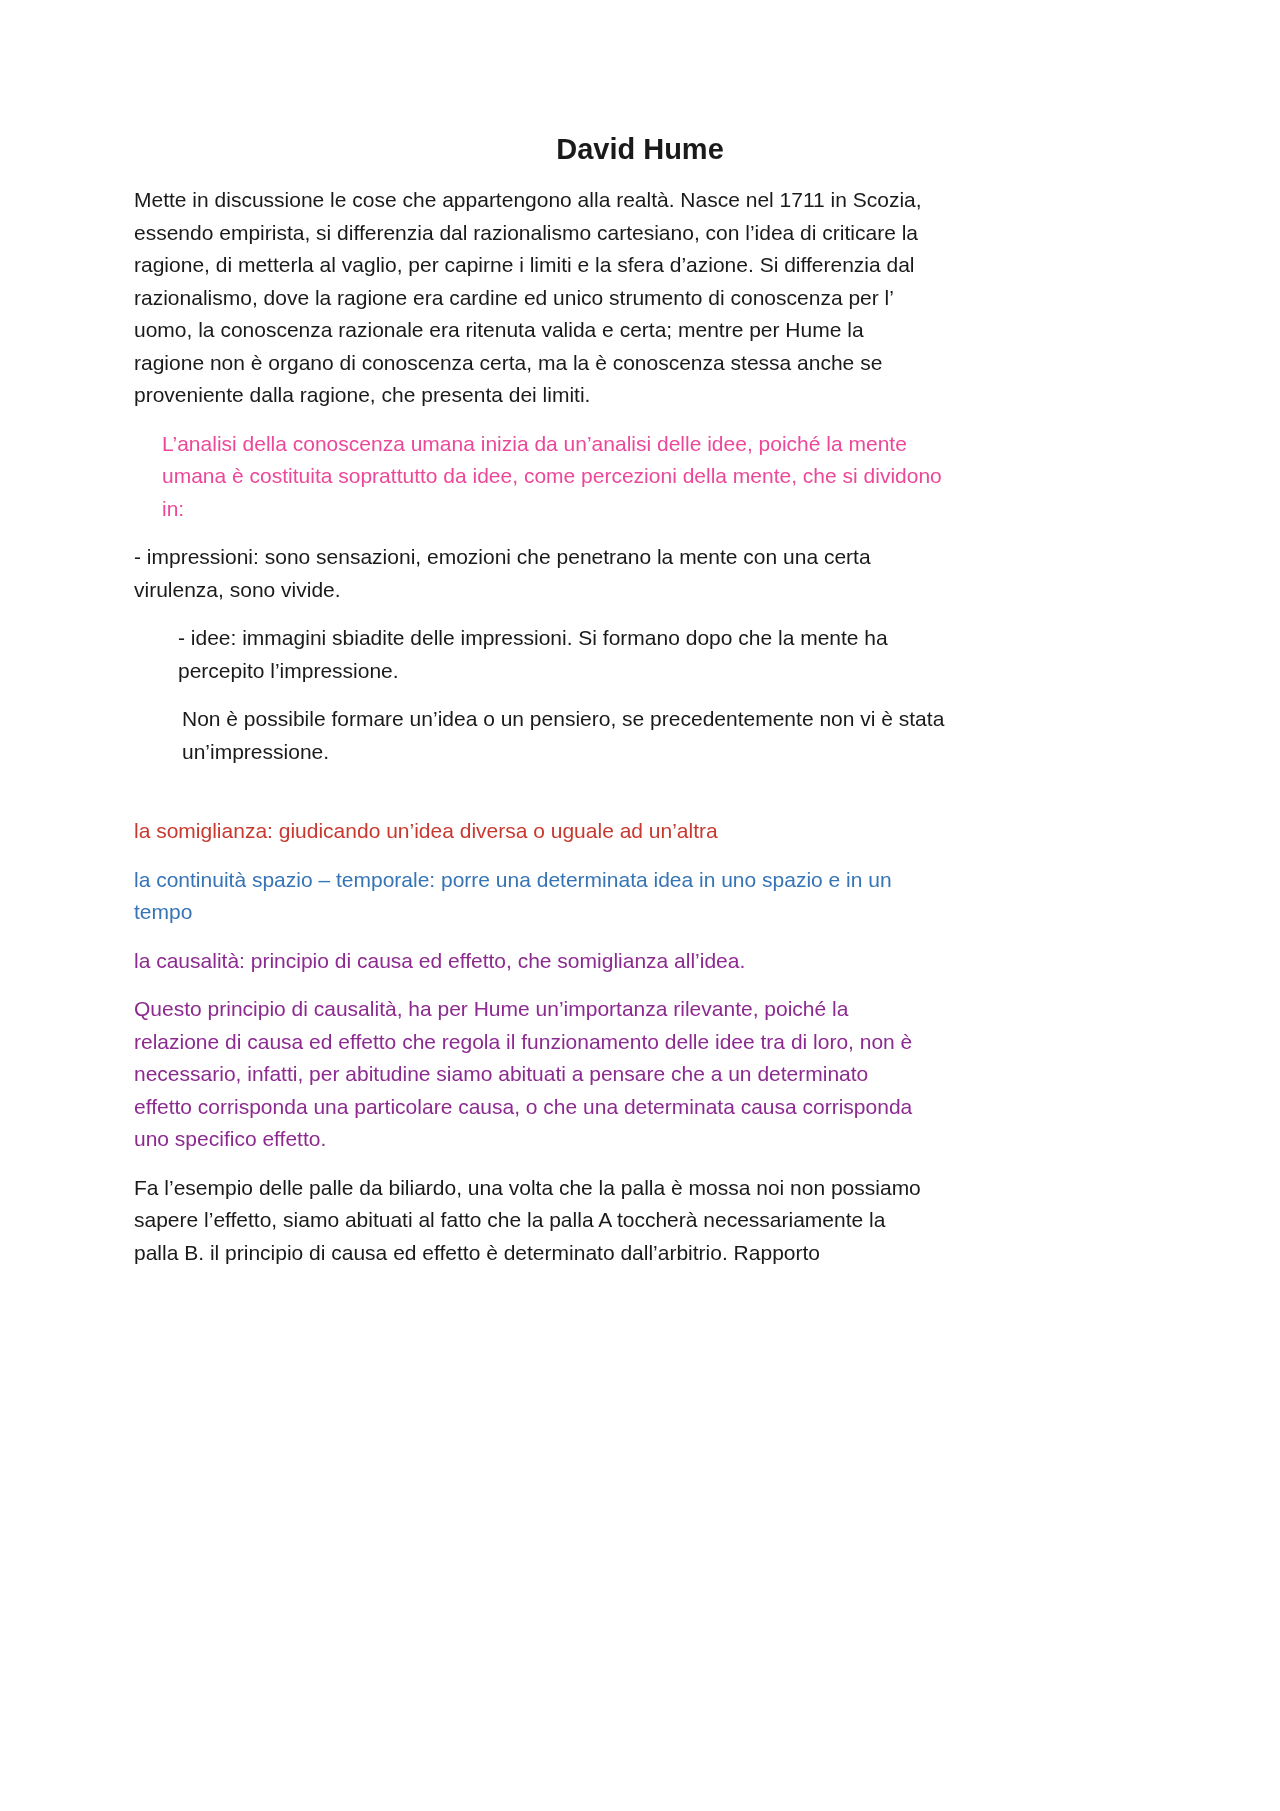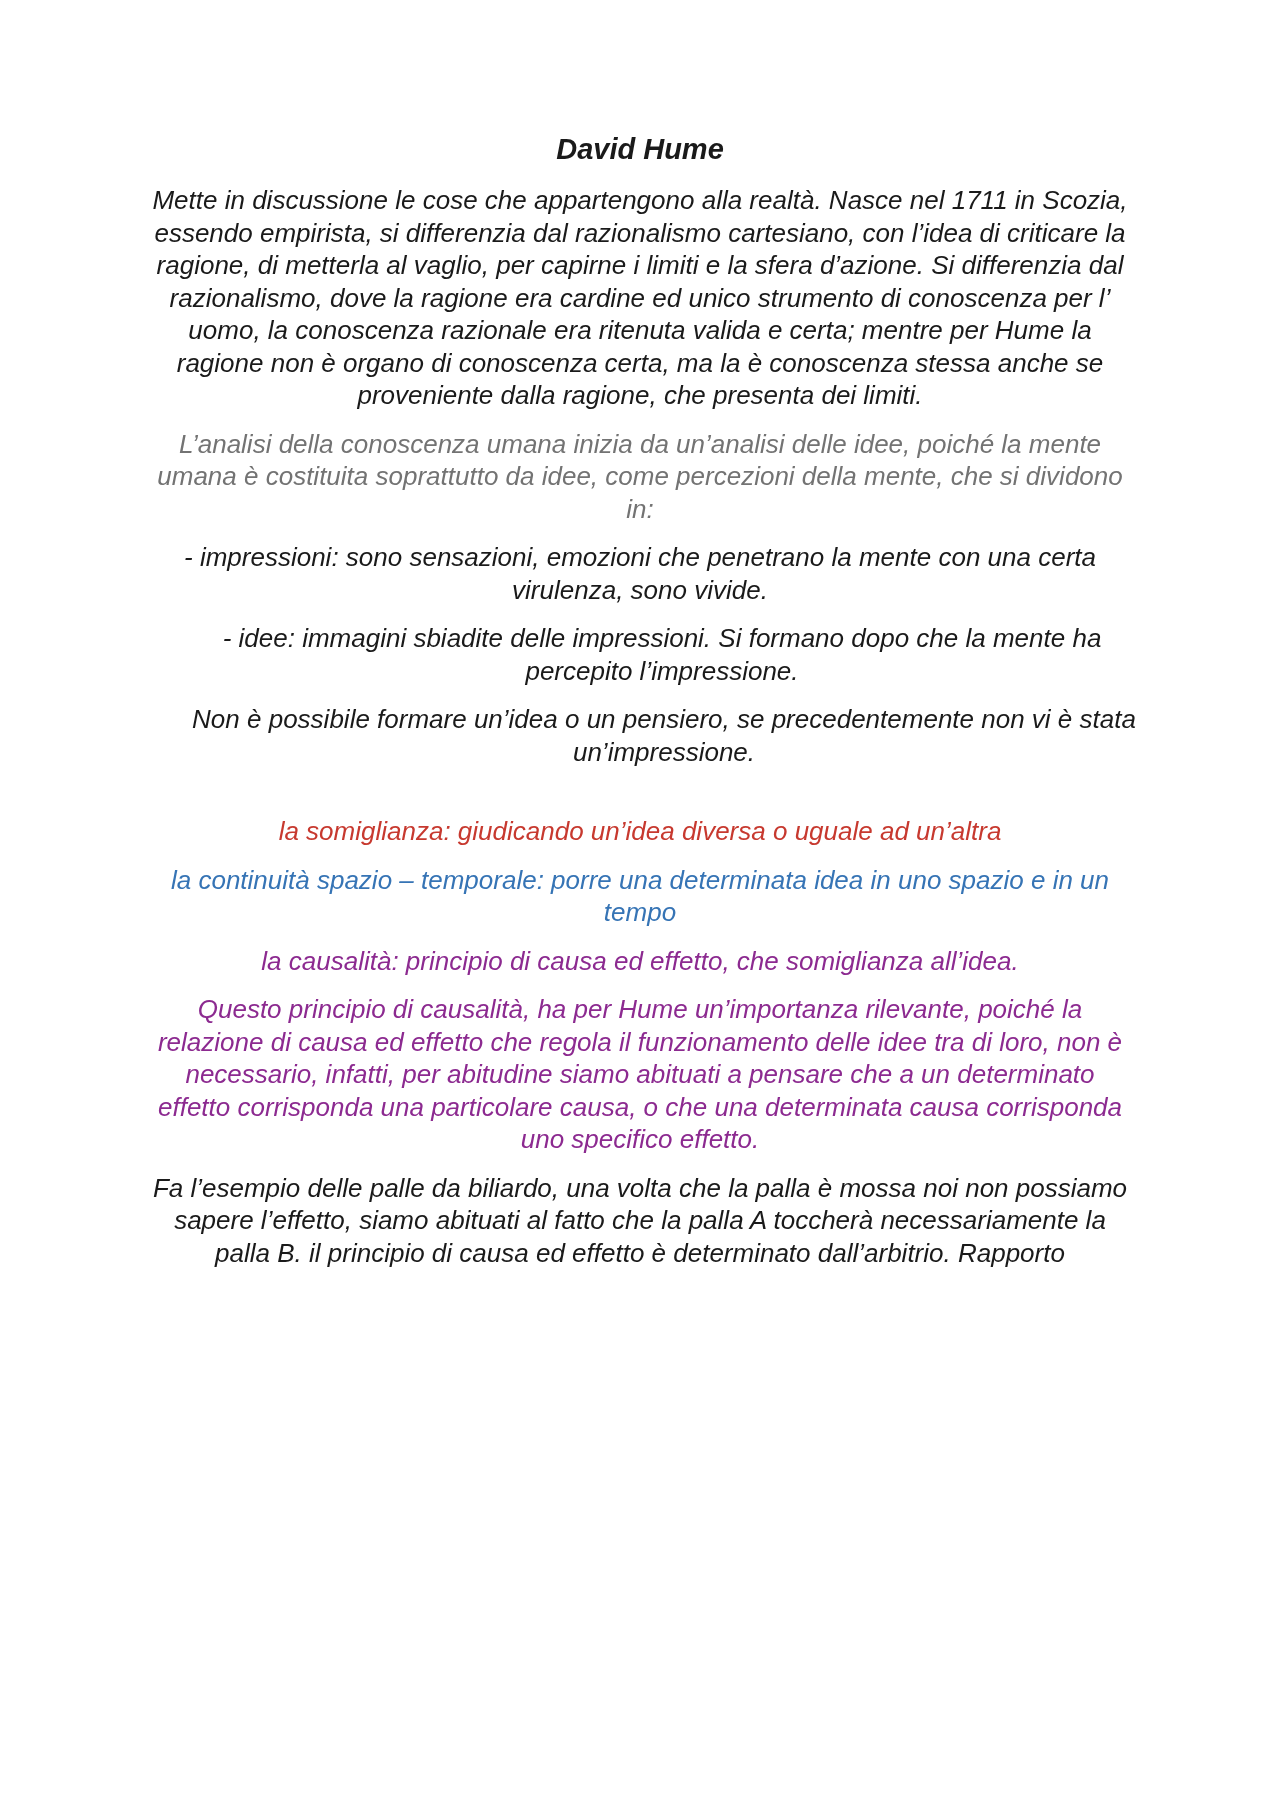--- a/index.html
+++ b/index.html
@@ -10,59 +10,57 @@
   .page {
     position: relative;
     width: 1280px;
     height: 1273px;
     background: #ffffff;
     box-sizing: border-box;
     padding: 132px 134px 0 134px;
     font-family: "Liberation Sans", sans-serif;
     color: #1a1a1a;
     overflow: hidden;
-    font-style: italic;
   }
   .doc-title {
     margin: 0 0 18px 0;
     text-align: center;
     font-size: 29px;
     font-weight: bold;
     color: #1a1a1a;
     line-height: 34px;
     letter-spacing: 0px;
   }
   .para {
     margin: 0 0 16px 0;
-    font-size: 26px;
+    font-size: 21px;
     line-height: 32.5px;
     white-space: pre-line;   
     color: #1a1a1a;
-    text-align: center;
   }
   .gap-above {
     margin-top: 47px;        
   }
 </style>
 </head>
 <body>
 
 <div class="page">
   <h1 class="doc-title">David Hume</h1>
 
   <p class="para" style="color: rgb(26, 26, 26);">Mette in discussione le cose che appartengono alla realtà. Nasce nel 1711 in Scozia,
 essendo empirista, si differenzia dal razionalismo cartesiano, con l’idea di criticare la
 ragione, di metterla al vaglio, per capirne i limiti e la sfera d’azione. Si differenzia dal
 razionalismo, dove la ragione era cardine ed unico strumento di conoscenza per l’
 uomo, la conoscenza razionale era ritenuta valida e certa; mentre per Hume la
 ragione non è organo di conoscenza certa, ma la è conoscenza stessa anche se
 proveniente dalla ragione, che presenta dei limiti.</p>
 
 
-  <p class="para" style="color: #737373;">L’analisi della conoscenza umana inizia da un’analisi delle idee, poiché la mente
+  <p class="para" style="color: #ec4899; margin-left: 28px;">L’analisi della conoscenza umana inizia da un’analisi delle idee, poiché la mente
 umana è costituita soprattutto da idee, come percezioni della mente, che si dividono
 in:</p>
 
   <p class="para" style="color: rgb(26, 26, 26);">- impressioni: sono sensazioni, emozioni che penetrano la mente con una certa
 virulenza, sono vivide.</p>
 
   <p class="para" style="color: rgb(26, 26, 26); margin-left: 44px;">- idee: immagini sbiadite delle impressioni. Si formano dopo che la mente ha
 percepito l’impressione.</p>
 
   <p class="para" style="color: rgb(26, 26, 26); margin-left: 48px;">Non è possibile formare un’idea o un pensiero, se precedentemente non vi è stata

